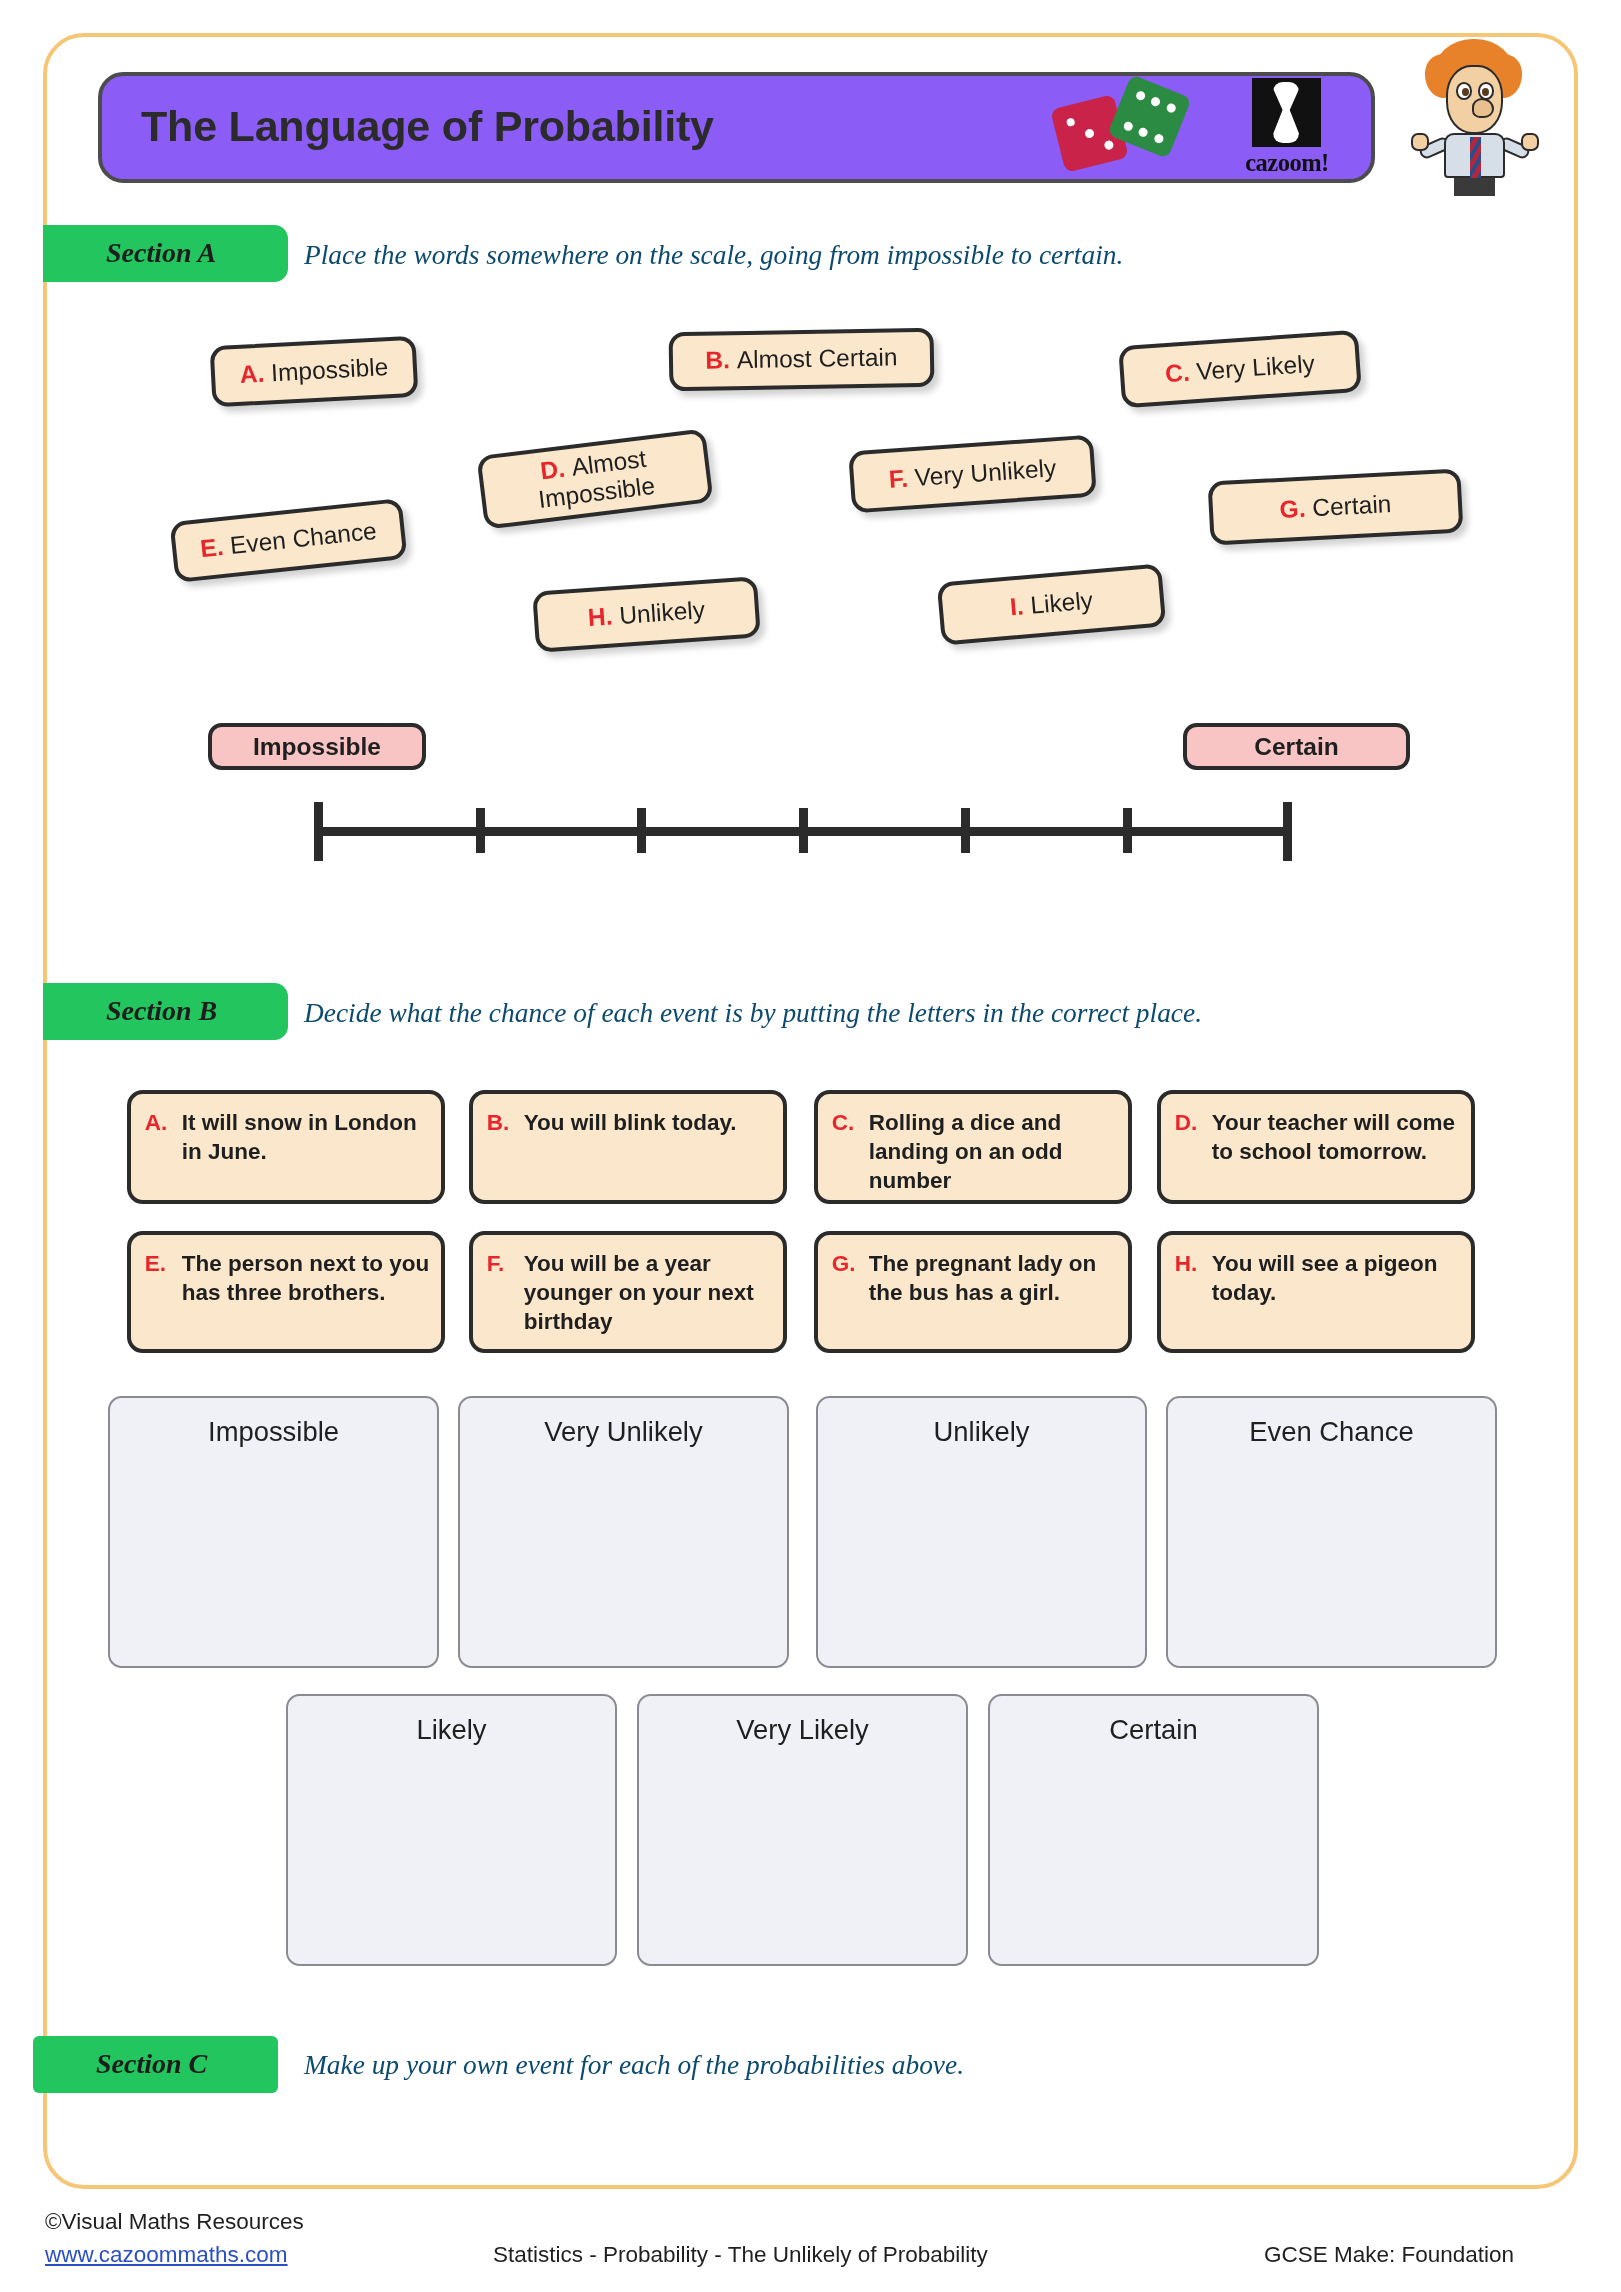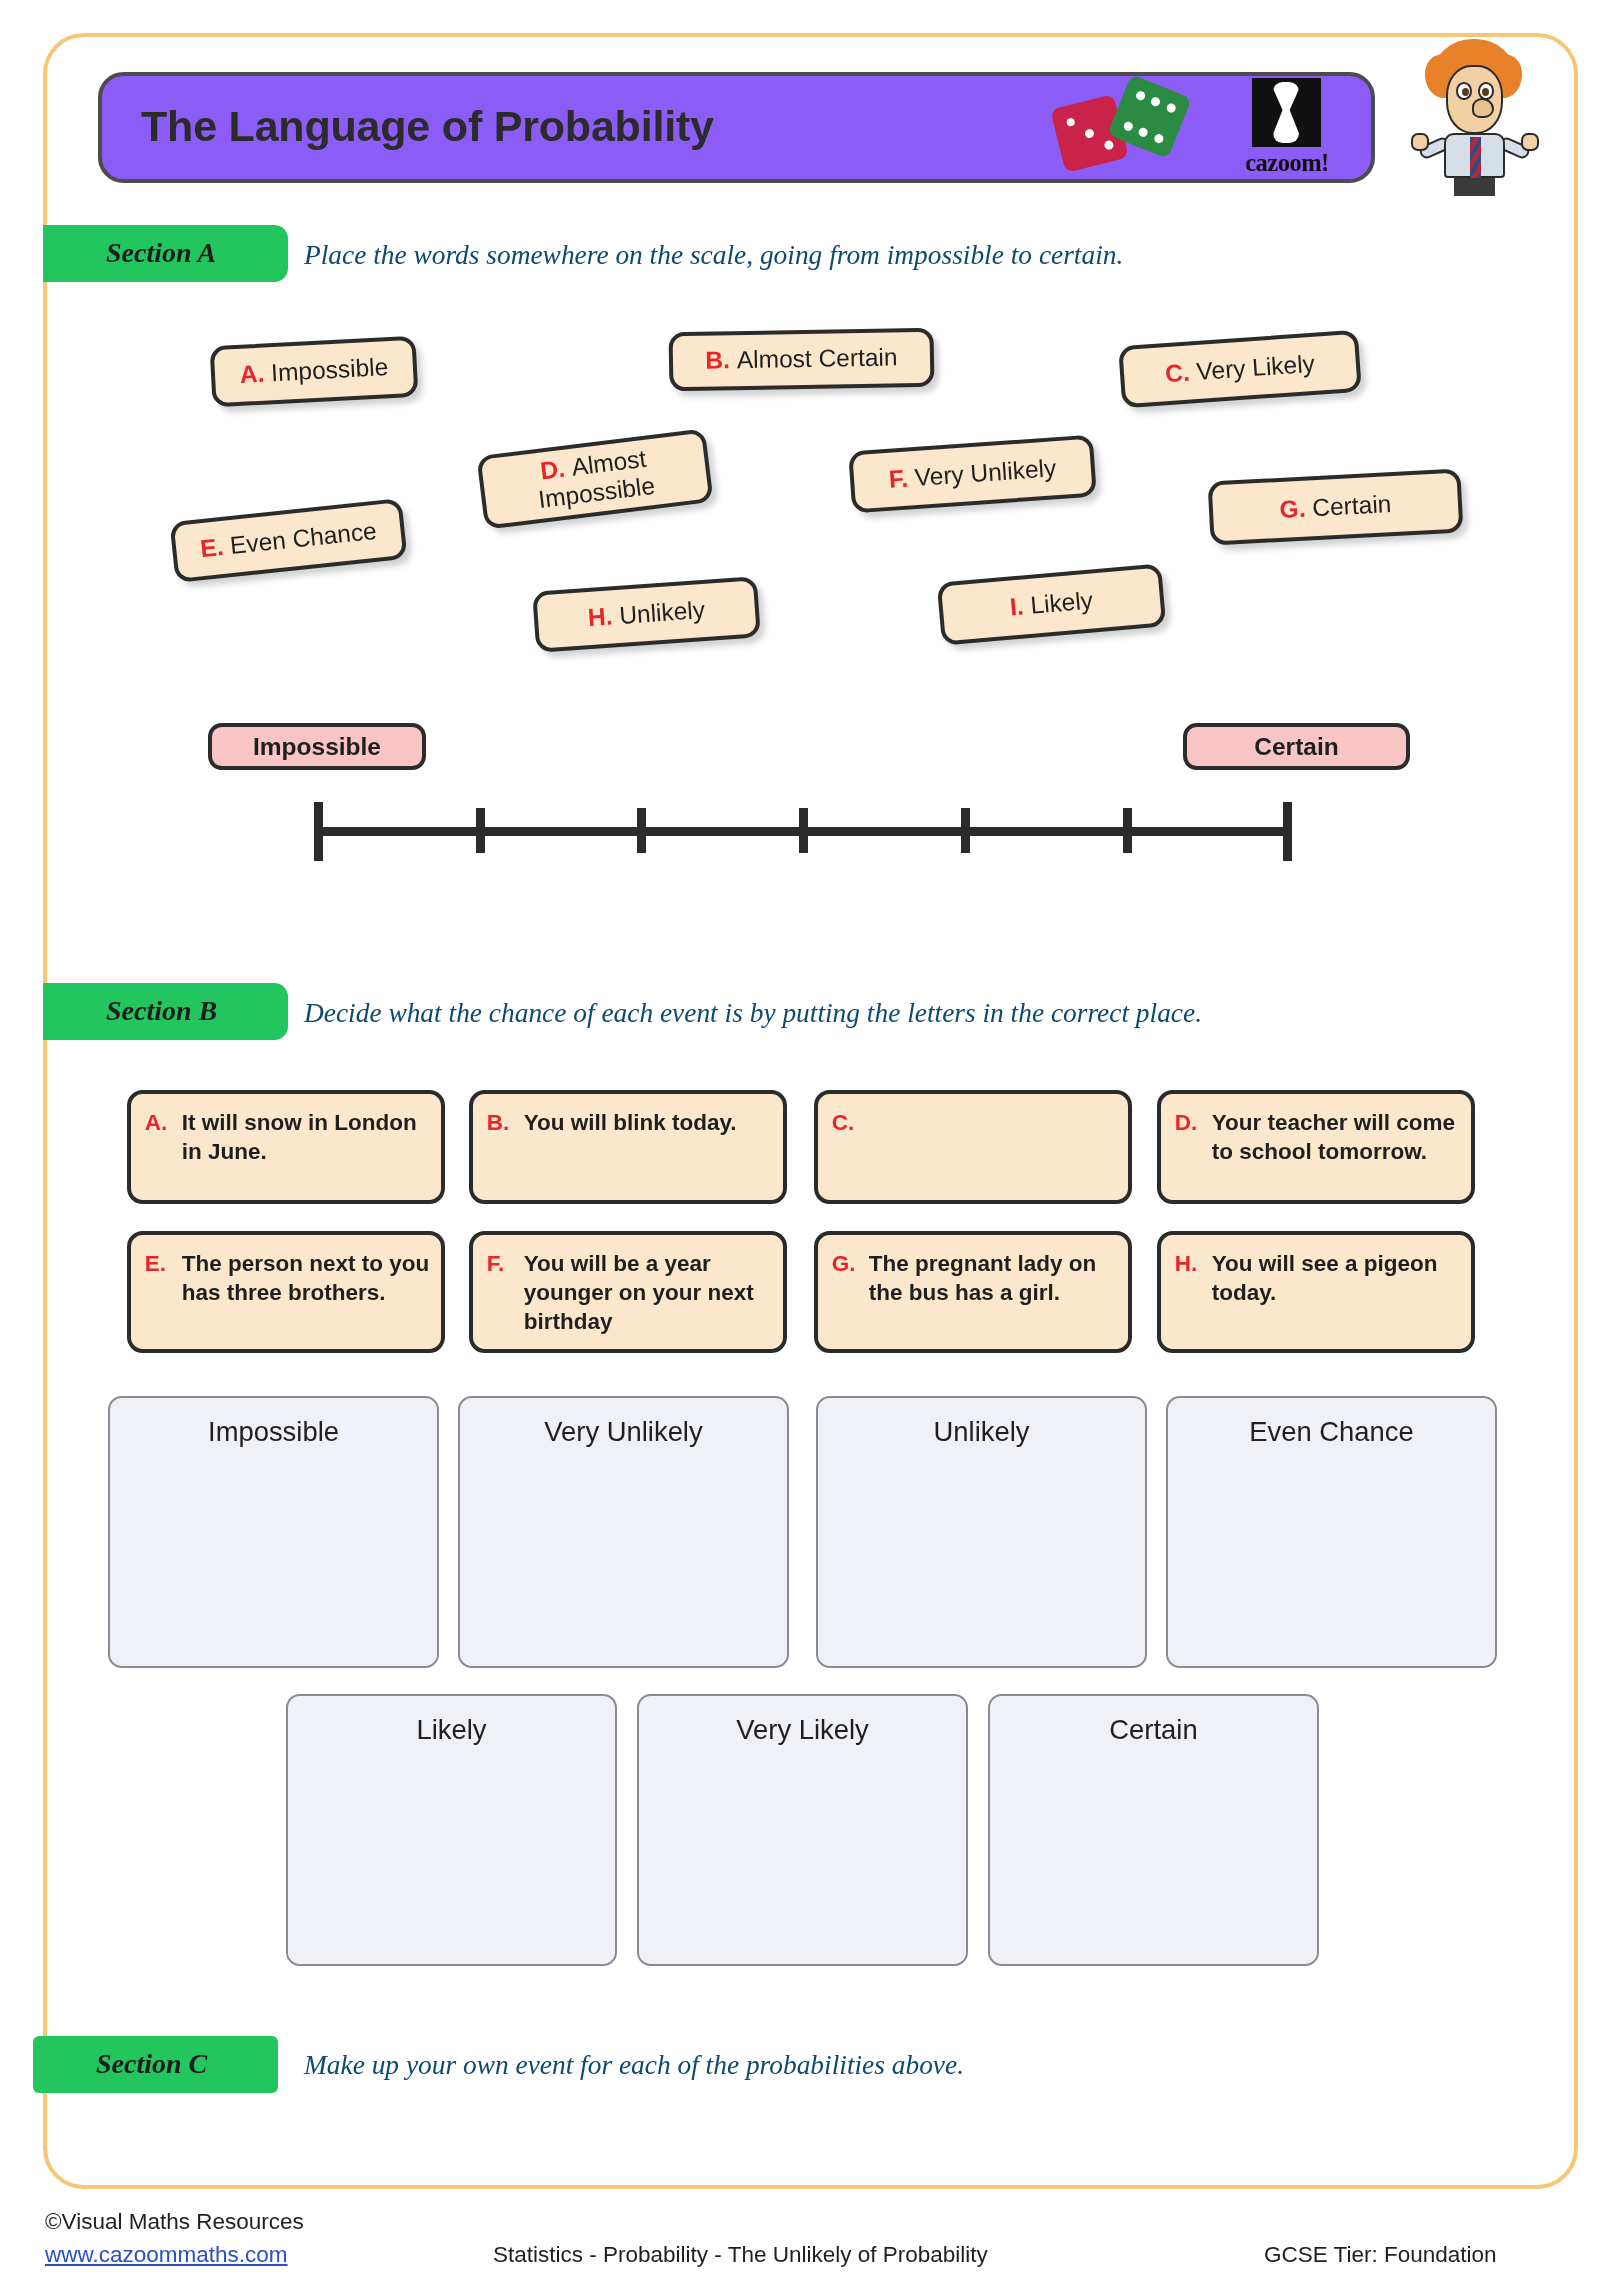--- a/index.html
+++ b/index.html
@@ -395,20 +395,21 @@
 <div class="event-card" style="left:127px; top:1090px; width:318px; height:114px;">
   <span class="ev-ltr">A.</span>
   <span class="ev-txt">It will snow in London in June.</span>
 </div>
 <div class="event-card" style="left:469px; top:1090px; width:318px; height:114px;">
   <span class="ev-ltr">B.</span>
   <span class="ev-txt">You will blink today.</span>
 </div>
 <div class="event-card" style="left:814px; top:1090px; width:318px; height:114px;">
   <span class="ev-ltr">C.</span>
+  <span class="ev-txt">Rolling a dice and landing on an odd number</span>
 </div>
 <div class="event-card" style="left:1157px; top:1090px; width:318px; height:114px;">
   <span class="ev-ltr">D.</span>
   <span class="ev-txt">Your teacher will come to school tomorrow.</span>
 </div>
 
 <div class="event-card" style="left:127px; top:1231px; width:318px; height:122px;">
   <span class="ev-ltr">E.</span>
   <span class="ev-txt">The person next to you has three brothers.</span>
 </div>
@@ -450,15 +451,15 @@
 
 <div class="section-head" style="left:33px; top:2036px; width:245px;border-radius:6px;">
   <span class="sh-label">Section C</span>
 </div>
 <div class="section-instr" style="left:304px; top:2050px;">Make up your own event for each of the probabilities above.</div>
 
 <div id="footer">
   <div class="ft" id="ft-copy">©Visual Maths Resources</div>
   <div class="ft" id="ft-url">www.cazoommaths.com</div>
   <div class="ft" id="ft-topic">Statistics - Probability - The Unlikely of Probability</div>
-  <div class="ft" id="ft-tier">GCSE Tier: Foundation</div>
+  <div class="ft" id="ft-tier">GCSE Make: Foundation</div>
 </div>
 
 
 </body></html>

